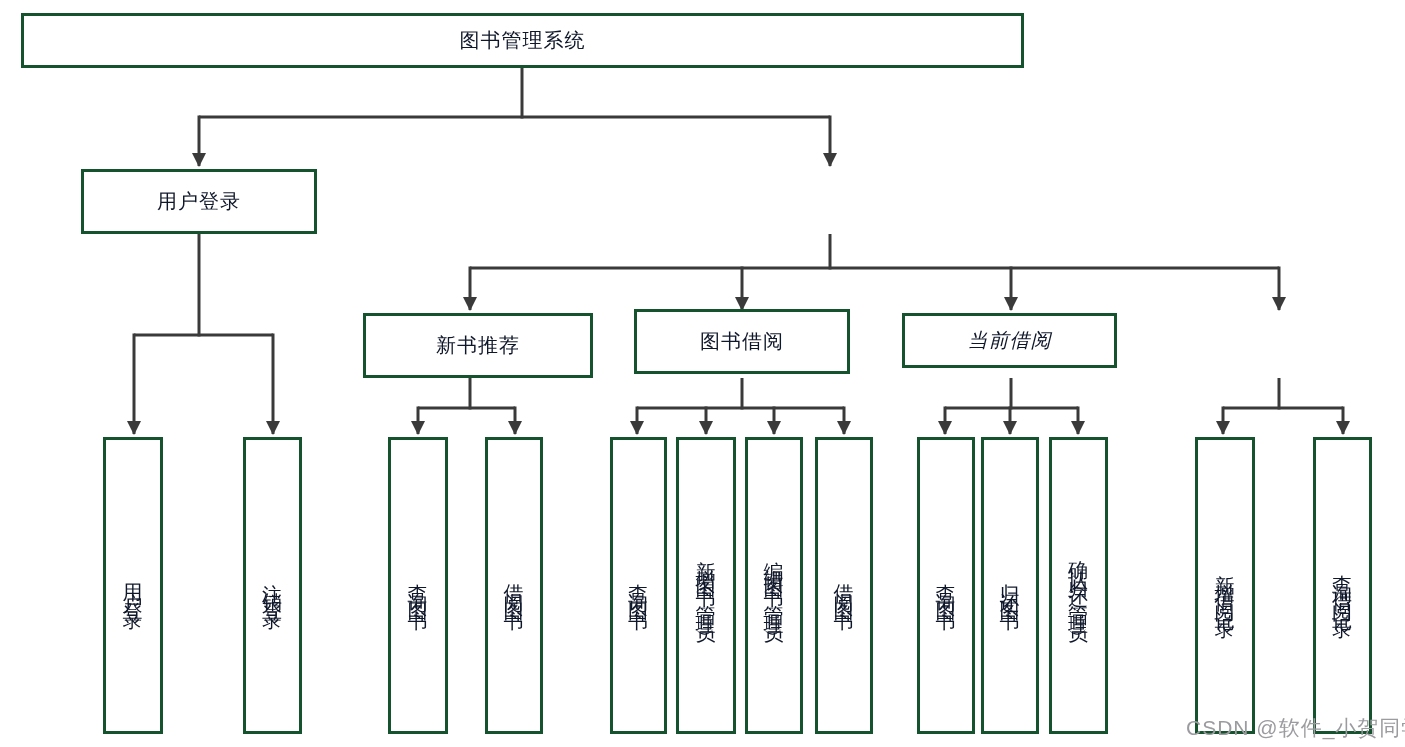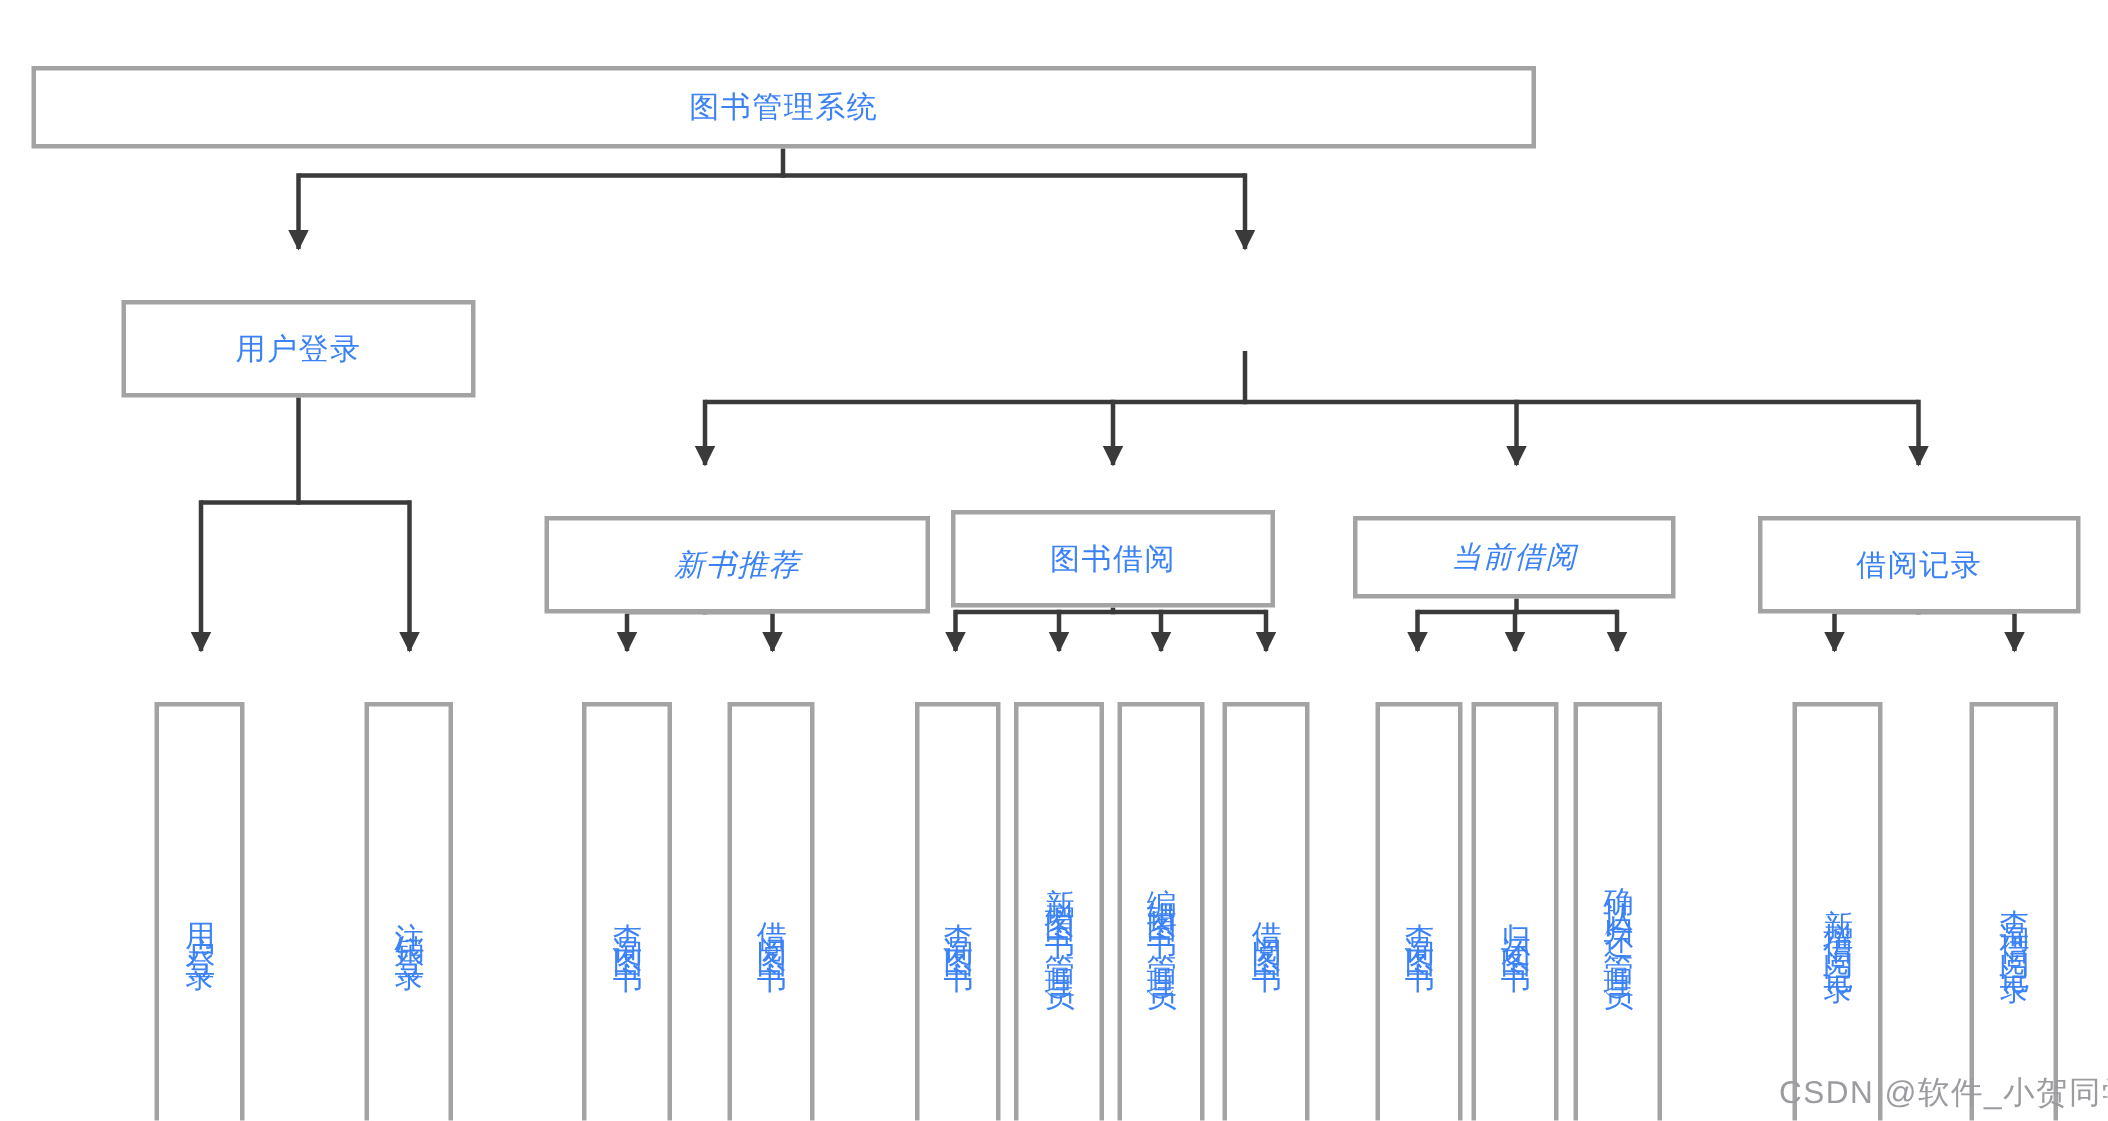--- a/index.html
+++ b/index.html
@@ -8,25 +8,24 @@
     background:#ffffff;
     font-family:"Liberation Sans","DejaVu Sans",sans-serif;
     overflow:hidden;
   }
   #canvas{position:relative;width:1405px;height:747px;background:#ffffff;}
   svg.connectors{position:absolute;left:0;top:0;z-index:1;}
   .node{
     position:absolute;
     box-sizing:border-box;
     background:#ffffff;
-    border:3px solid #a3a3a3;
+    border:3px solid #14532d;
     display:flex;align-items:center;justify-content:center;
-    color:#3b82f6;
+    color:#0f172a;
     z-index:2;
-    margin-top:31px;
   }
   .hnode{font-size:20px;letter-spacing:1px;}
   .leaf{
     writing-mode:vertical-rl;
     text-orientation:mixed;
     font-size:20px;
     letter-spacing:9px;
     line-height:1;
     text-align:center;
   }
@@ -92,24 +91,23 @@
       <path d="M1223,408 H1343"></path>
       <path d="M1223,406.5 V434" marker-end="url(#arr)"></path>
       <path d="M1343,406.5 V434" marker-end="url(#arr)"></path>
     </g>
   </svg>
 
   <div class="node hnode" style="left:21px;top:13px;width:1003px;height:55px;">图书管理系统</div>
 
   <div class="node hnode" style="left:81px;top:169px;width:236px;height:65px;">用户登录</div>
 
-  <div class="node hnode" style="left:363px;top:313px;width:257px;height:65px;font-style:italic;">新书推荐</div>
+  <div class="node hnode" style="left:363px;top:313px;width:230px;height:65px;">新书推荐</div>
   <div class="node hnode" style="left:634px;top:309px;width:216px;height:65px;">图书借阅</div>
   <div class="node hnode" style="left:902px;top:313px;width:215px;height:55px;font-style:italic;">当前借阅</div>
-  <div class="node hnode" style="left:1172px;top:313px;width:215px;height:65px;">借阅记录</div>
 
   <div class="node leaf" style="left:103px;top:437px;width:60px;height:297px;">用户登录</div>
   <div class="node leaf" style="left:243px;top:437px;width:59px;height:297px;">注销登录</div>
 
   <div class="node leaf" style="left:388px;top:437px;width:60px;height:297px;">查询图书</div>
   <div class="node leaf" style="left:485px;top:437px;width:58px;height:297px;">借阅图书</div>
 
   <div class="node leaf" style="left:610px;top:437px;width:57px;height:297px;">查询图书</div>
   <div class="node leaf" style="left:676px;top:437px;width:60px;height:297px;">新增图书（管理员）</div>
   <div class="node leaf" style="left:745px;top:437px;width:58px;height:297px;">编辑图书（管理员）</div>

